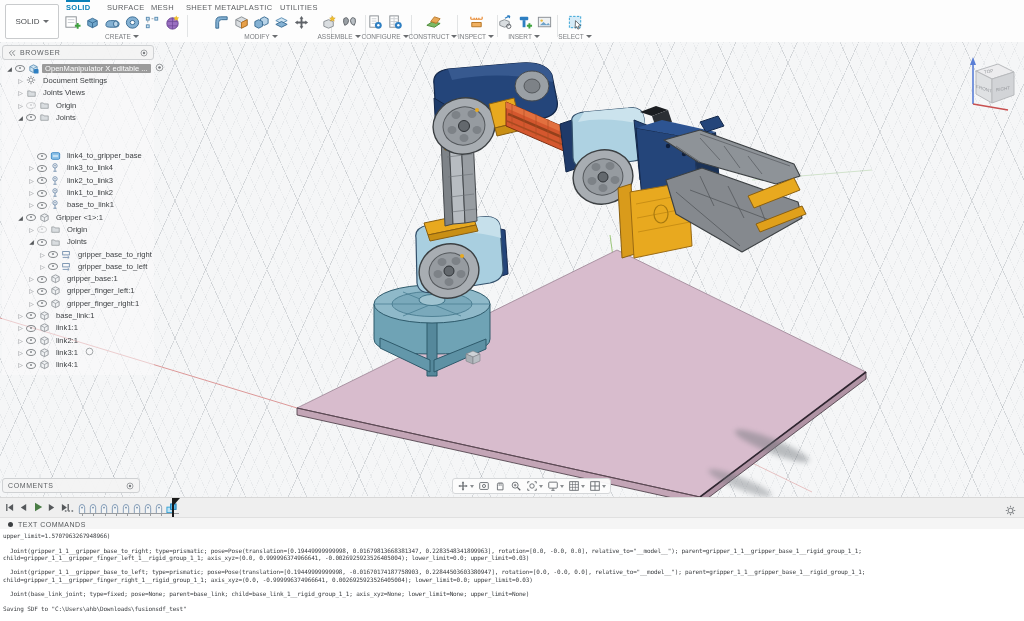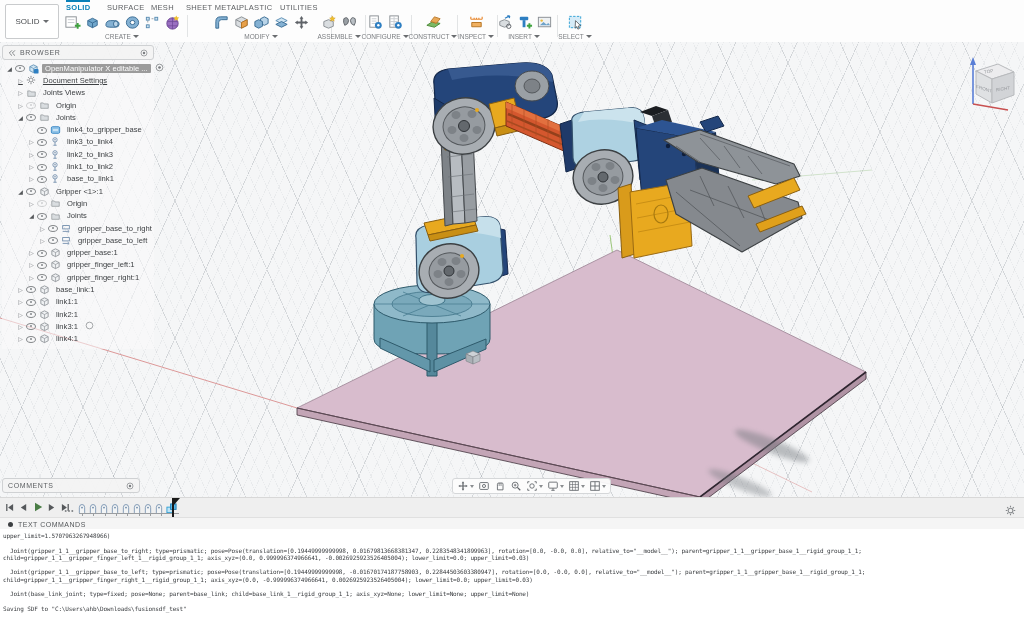--- a/index.html
+++ b/index.html
@@ -486,21 +486,21 @@
                 <path d="M2 4 L6 6 L10 4 M6 6 V10.5" stroke="#5b8db3" stroke-width=".7" fill="none"></path>
                 <rect x="6.5" y="6.5" width="5" height="5" rx="1" fill="#2e7fc2"></rect>
               </svg>
             </span>
             <span class="tlabel">OpenManipulator X editable ...</span>
             <span class="trailing"><svg width="9" height="9" viewBox="0 0 12 12">
                 <circle cx="6" cy="6" r="4.5" fill="none" stroke="#7a7d80"></circle>
                 <circle cx="6" cy="6" r="1.8" fill="#7a7d80"></circle>
               </svg></span>
           </div>
-          <div class="trow" style="padding-left: 14px; text-decoration: underline;">
+          <div class="trow" style="padding-left: 14px;">
             <span class="arrow">▷</span>
             <span class="ticon">
               <svg width="10" height="10" viewBox="0 0 14 14">
                 <circle cx="7" cy="7" r="2.8" fill="none" stroke="#808386" stroke-width="1.2"></circle>
                 <g stroke="#808386" stroke-width="1.3">
                   <path d="M7 1.2 V3 M7 11 V12.8 M1.2 7 H3 M11 7 H12.8 M3 3 L4.3 4.3 M9.7 9.7 L11 11 M3 11 L4.3 9.7 M9.7 4.3 L11 3"></path>
                 </g>
               </svg>
             </span>
             <span class="tlabel">Document Settings</span>
@@ -527,21 +527,21 @@
           <div class="trow" style="padding-left: 14px;">
             <span class="arrow exp">◢</span>
             <span class="eye"></span>
             <span class="ticon">
               <svg width="11" height="10" viewBox="0 0 12 12">
                 <path d="M1.5 3.5 h3 l1 1.2 h5 v5.3 h-9Z" fill="#d9dde0" stroke="#8a8f94" stroke-width=".8"></path>
               </svg>
             </span>
             <span class="tlabel">Joints</span>
           </div>
-          <div class="trow" style="padding-left: 25px;">
+          <div class="trow" style="padding-left: 25px; margin-top: 26px;">
             <span class="arrow"></span>
             <span class="eye"></span>
             <span class="ticon">
               <svg width="11" height="10" viewBox="0 0 12 12">
                 <rect x="1" y="2" width="10" height="8" rx="1.5" fill="#8fc3e8" stroke="#2e7fc2"></rect>
                 <path d="M3 6 h6" stroke="#fff" stroke-width="1.2"></path>
               </svg>
             </span>
             <span class="tlabel">link4_to_gripper_base</span>
           </div>

